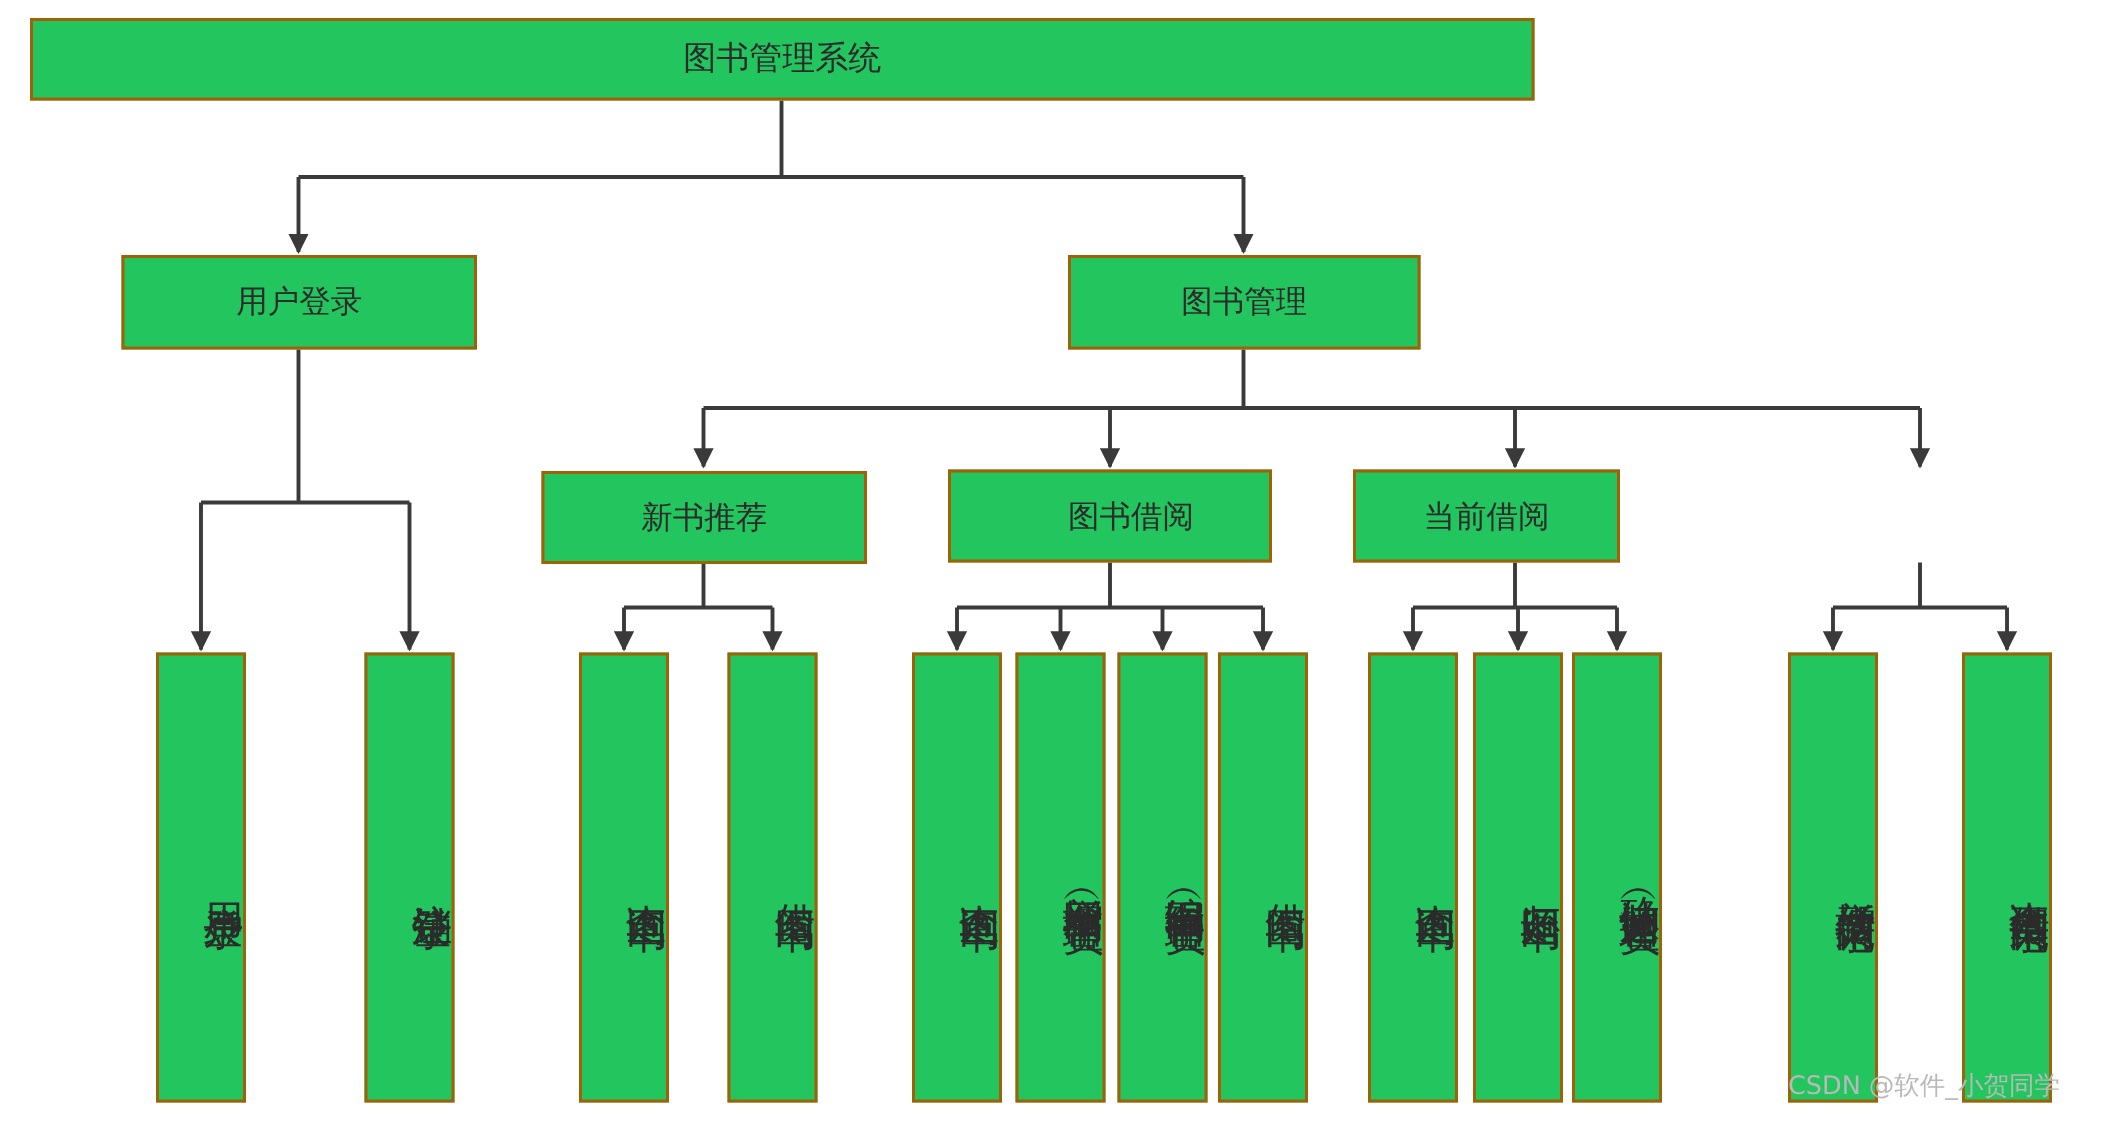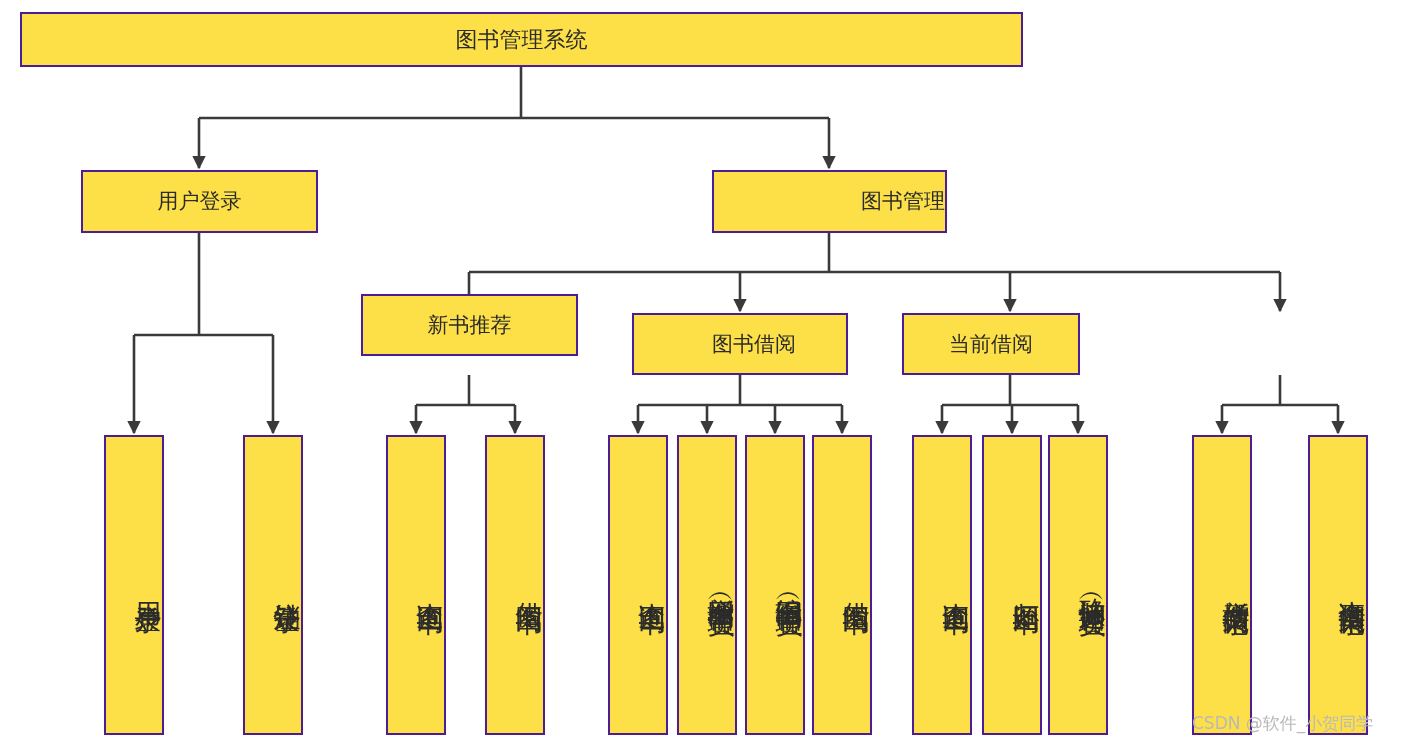--- a/index.html
+++ b/index.html
@@ -7,22 +7,22 @@
     width:1405px;height:747px;position:relative;overflow:hidden;
     font-family:"DejaVu Sans","Liberation Sans",sans-serif;
     color:#2b2b2b;
   }
   #canvas{position:absolute;left:0;top:0;width:1405px;height:747px;}
   svg.lines{position:absolute;left:0;top:0;width:1405px;height:747px;pointer-events:none;}
 
   .node{
     position:absolute;
     box-sizing:border-box;
-    background:#fde047;
-    border:2px solid #4c1d95;
+    background:#22c55e;
+    border:2px solid #a16207;
     display:flex;
     align-items:center;
     justify-content:center;
     z-index:2;
   }
   .node .label{
     display:block;
     text-align:center;
     line-height:1.18;
     white-space:nowrap;
@@ -114,25 +114,25 @@
     </g>
   </svg>
 
   <div class="node h root" style="left:20px;top:12px;width:1003px;height:55px;">
     <span class="label">图书管理系统</span>
   </div>
 
   <div class="node h" style="left:81px;top:170px;width:237px;height:63px;">
     <span class="label">用户登录</span>
   </div>
-  <div class="node h" style="left:712px;top:170px;width:235px;height:63px;justify-content:flex-end;">
+  <div class="node h" style="left:712px;top:170px;width:235px;height:63px;">
     <span class="label">图书管理</span>
   </div>
 
-  <div class="node h" style="left:361px;top:294px;width:217px;height:62px;">
+  <div class="node h" style="left:361px;top:314px;width:217px;height:62px;">
     <span class="label">新书推荐</span>
   </div>
   <div class="node h" style="left:632px;top:313px;width:216px;height:62px;padding-left:28px;">
     <span class="label">图书借阅</span>
   </div>
   <div class="node h" style="left:902px;top:313px;width:178px;height:62px;">
     <span class="label">当前借阅</span>
   </div>
 
   <div class="node v" style="left:104px;top:435px;width:60px;height:300px;">

